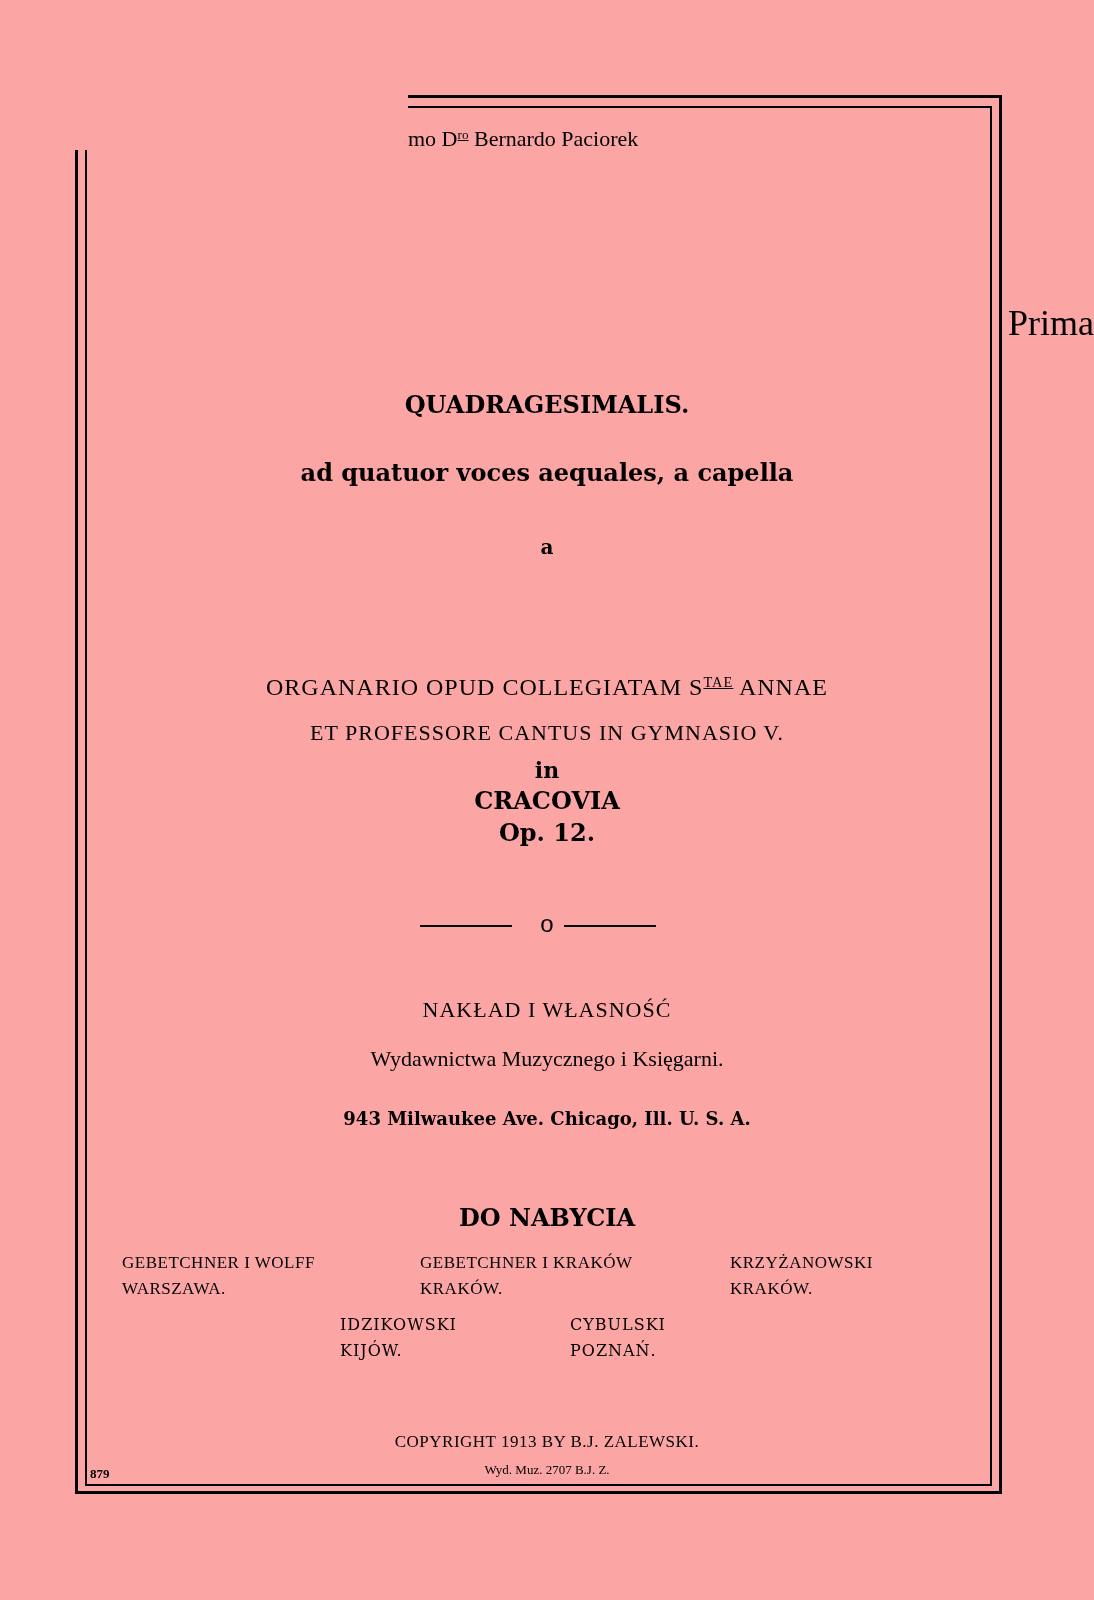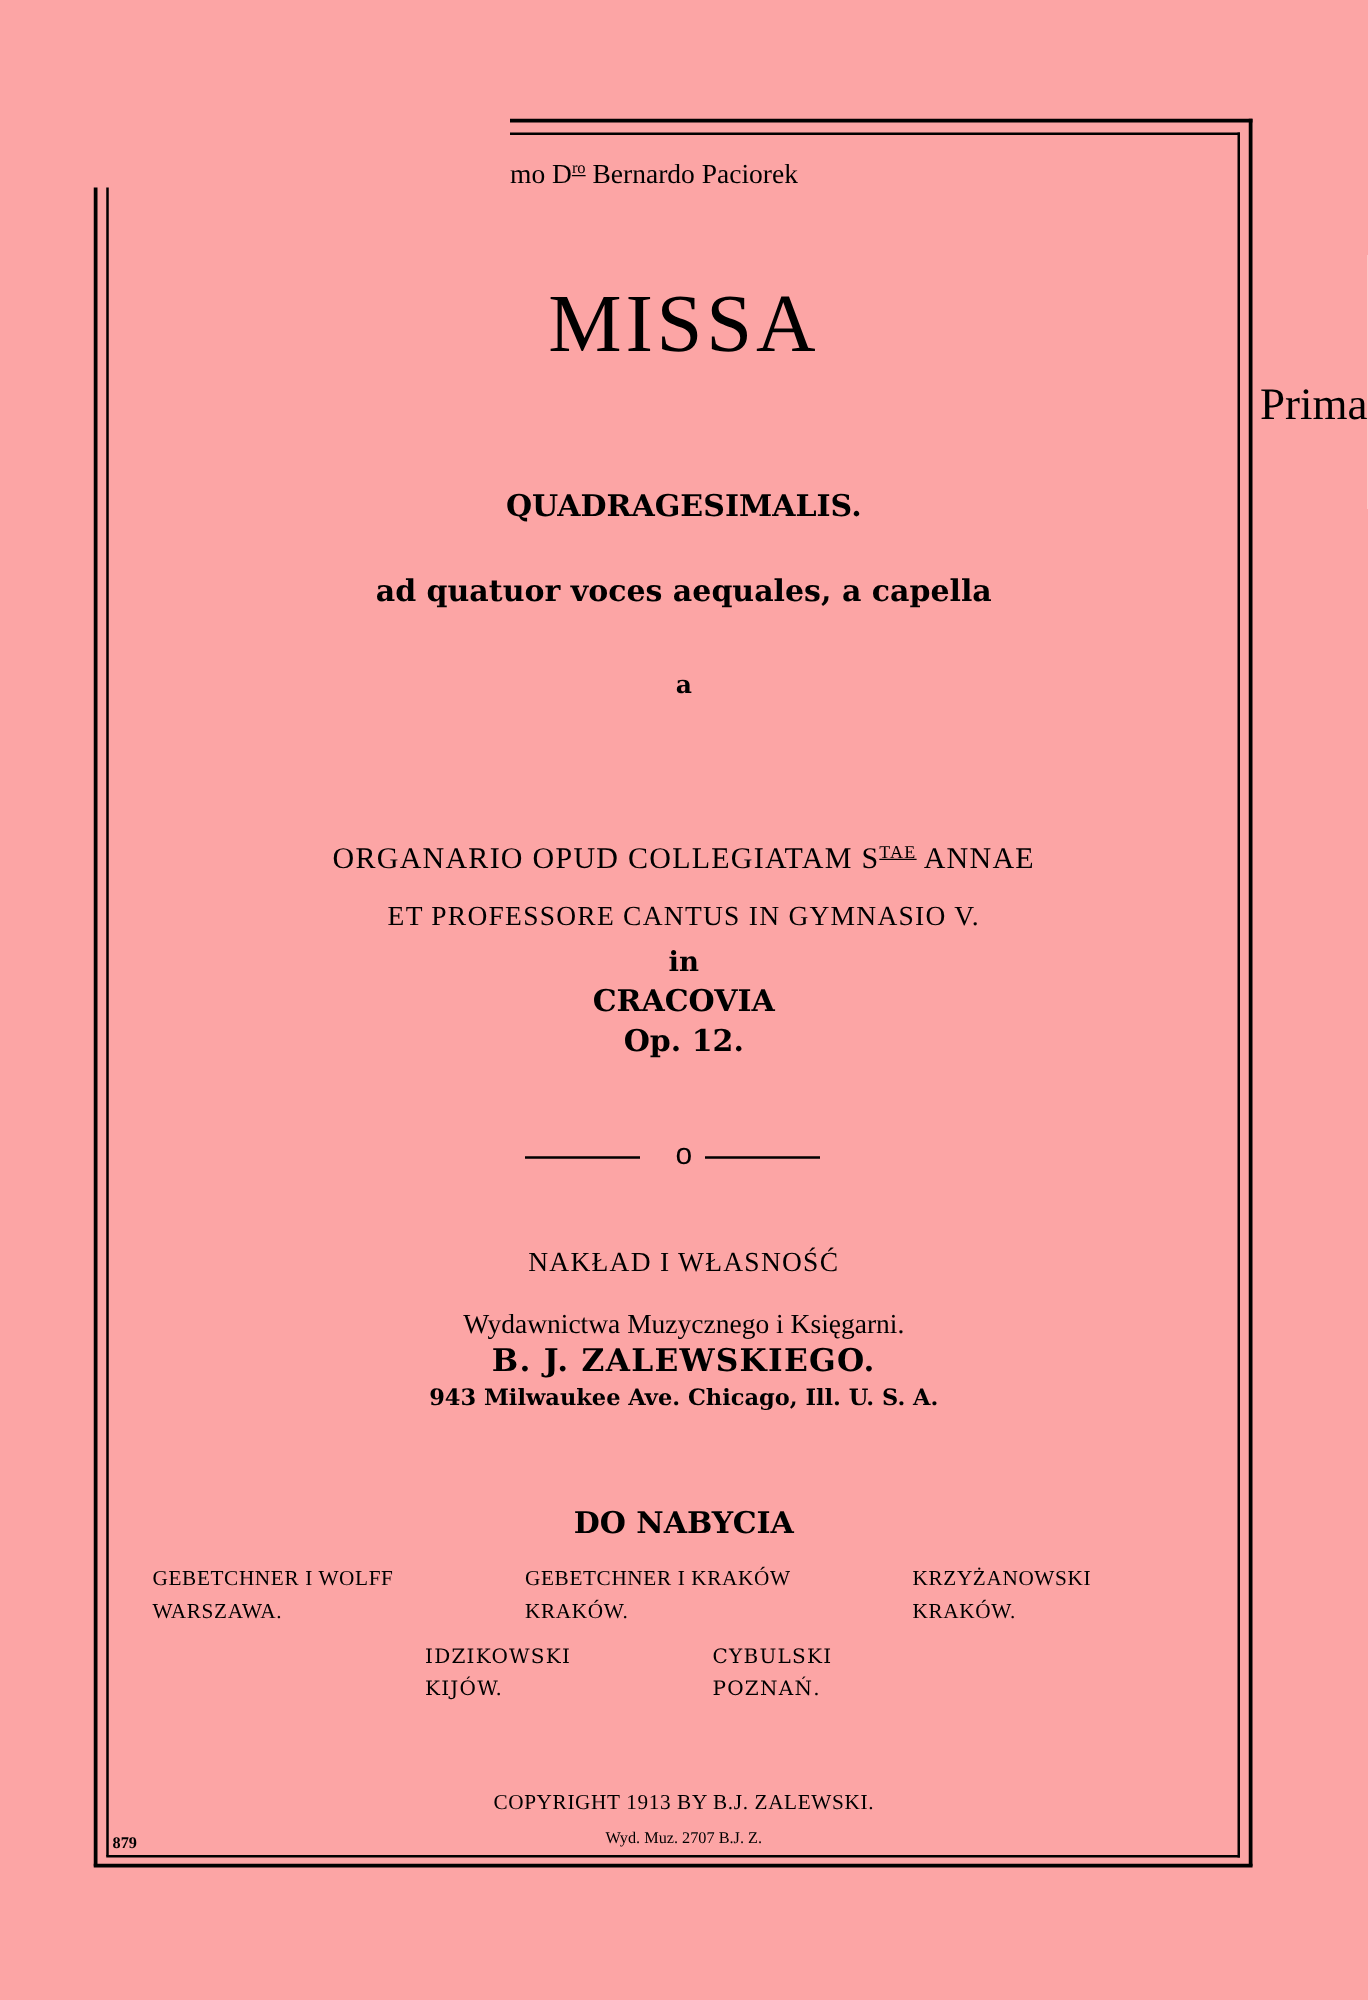--- a/index.html
+++ b/index.html
@@ -25,21 +25,20 @@
   <div class="rule" style="left:990px; top:106px; width:2px; height:1380px;"></div>
   <div class="rule" style="left:75px; top:150px; width:3px; height:1343px;"></div>
   <div class="rule" style="left:85px; top:150px; width:2px; height:1335px;"></div>
   <div class="rule" style="left:85px; top:1484px; width:907px; height:2px;"></div>
   <div class="rule" style="left:75px; top:1491px; width:927px; height:3px;"></div>
 
   <div class="lserif" style="position:absolute; left:408px; top:126px; font-size:22px; white-space:nowrap;">
     <span>mo D</span><sup class="abbr">ro</sup><span> Bernardo Paciorek</span>
   </div>
 
-  <div class="line lserif" style="top:222px; font-size:66px; letter-spacing:3px;">MISSA</div>
   <div class="line lserif" style="top:302px; font-size:36px;text-align:right;">Prima</div>
 
   <div class="line serif bold" style="top:390px; font-size:24px;">QUADRAGESIMALIS.</div>
   <div class="line serif bold" style="top:458px; font-size:24px;">ad quatuor voces aequales, a capella</div>
 
   <div class="line serif bold" style="top:535px; font-size:20px;">a</div>
 
   <div class="line lserif" style="top:674px; font-size:24px; letter-spacing:1px;">
     <span>ORGANARIO  OPUD  COLLEGIATAM  S</span><sup class="abbr">TAE</sup><span>  ANNAE</span>
   </div>
@@ -47,21 +46,20 @@
   <div class="line serif bold" style="top:757px; font-size:22px;">in</div>
   <div class="line serif bold" style="top:786px; font-size:24px;">CRACOVIA</div>
   <div class="line serif bold" style="top:818px; font-size:24px;">Op. 12.</div>
 
   <div class="rule" style="left:420px; top:925px; width:92px; height:2px;"></div>
   <div class="line sans" style="top:910px; font-size:24px;">o</div>
   <div class="rule" style="left:564px; top:925px; width:92px; height:2px;"></div>
 
   <div class="line lserif" style="top:997px; font-size:22px; letter-spacing:1px;">NAKŁAD I WŁASNOŚĆ</div>
   <div class="line lserif" style="top:1046px; font-size:22px;">Wydawnictwa Muzycznego i Księgarni.</div>
-  <div class="line serif bold" style="top:1074px; font-size:25px; letter-spacing:1px;">B. J. ZALEWSKIEGO.</div>
   <div class="line serif bold" style="top:1108px; font-size:18px;">943  Milwaukee  Ave. Chicago, Ill. U. S. A.</div>
 
   <div class="line serif bold" style="top:1203px; font-size:24px;">DO  NABYCIA</div>
 
   <div class="col lserif" style="left:122px; top:1250px; width:272px; font-size:17px; line-height:26px; letter-spacing:0.5px;">
     <div>GEBETCHNER I WOLFF</div>
     <div>WARSZAWA.</div>
   </div>
   <div class="col lserif" style="left:420px; top:1250px; width:284px; font-size:17px; line-height:26px; letter-spacing:0.5px;">
     <div>GEBETCHNER I KRAKÓW</div>

